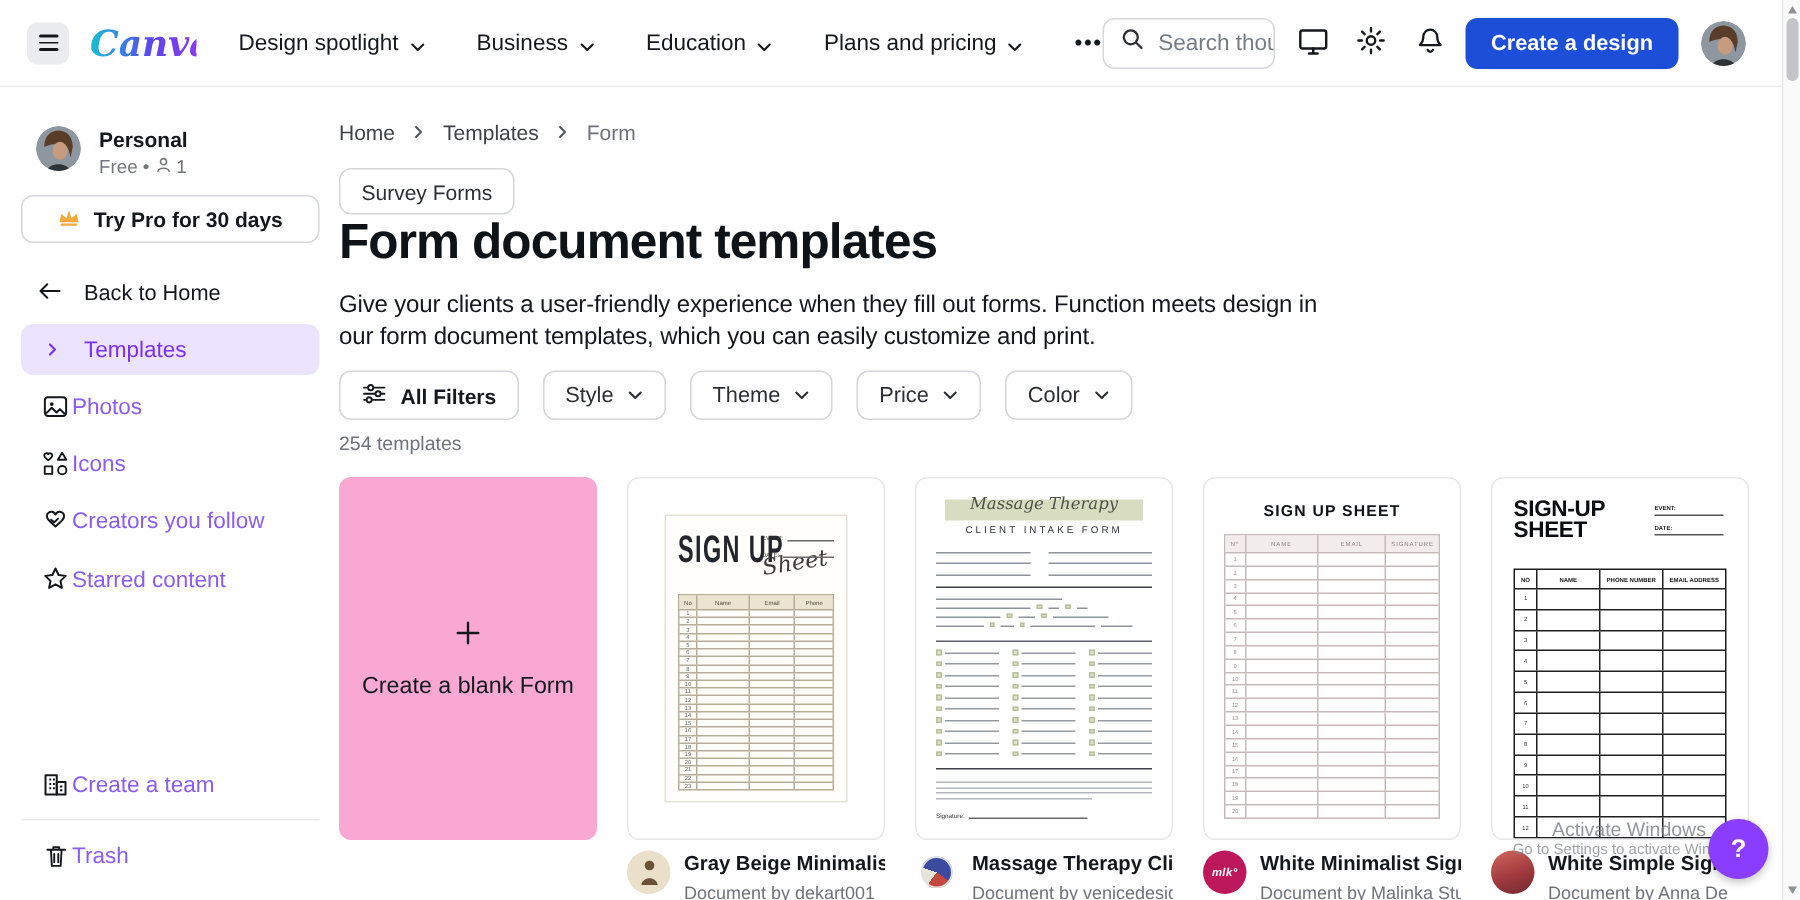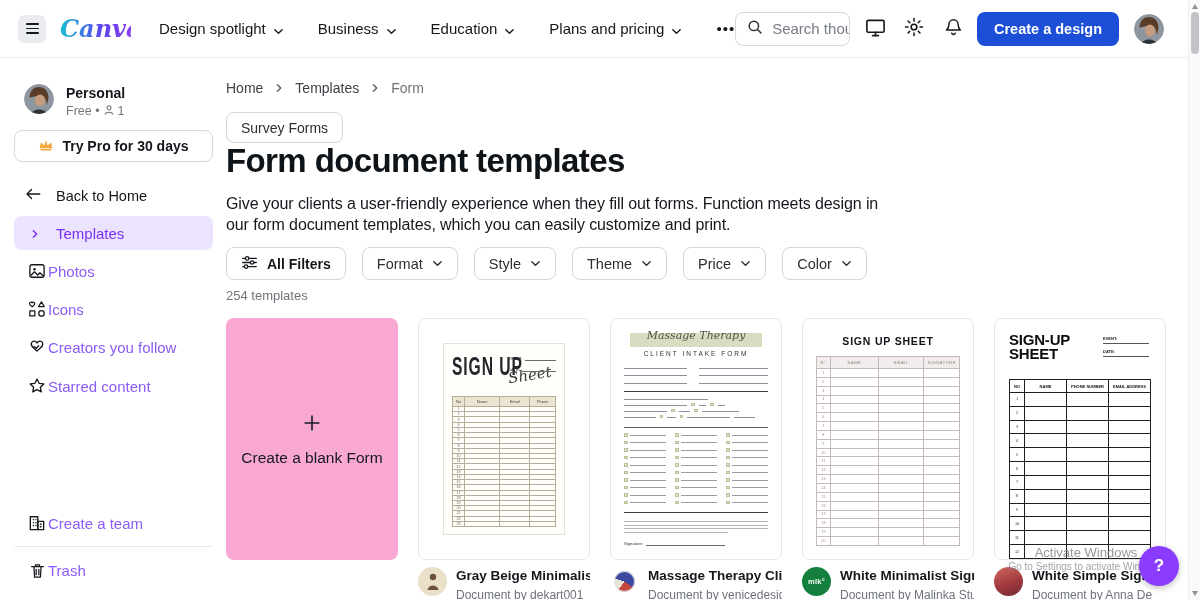--- a/index.html
+++ b/index.html
@@ -153,21 +153,21 @@
   
   .label { display:flex; gap:9px; margin-top:7px; align-items:flex-start; }
   .label .av { width:29px; height:29px; border-radius:50%; flex:none; overflow:hidden; display:flex;
                align-items:center; justify-content:center; }
   .label .ltxt { min-width:0; }
   .label .lt { font-size:13.5px; font-weight:700; color:#14181d; white-space:nowrap; overflow:hidden; line-height:1.3; }
   .label .lb { font-size:12px; color:#6e737b; margin-top:3px; white-space:nowrap; overflow:hidden; }
   .av-dekart { background:#eadfc8; }
   .av-venice { background:conic-gradient(#3b4a9e 0 35%, #c3483f 35% 60%, #e8e4da 60% 80%, #3b4a9e 80% 100%);
                border:4px solid #fff; box-shadow:0 0 0 1px #e2e2e2 inset; }
-  .av-mlk { background:#15803d; color:#fff; font-size:7.5px; font-weight:700; letter-spacing:0.3px; }
+  .av-mlk { background:#be185d; color:#fff; font-size:7.5px; font-weight:700; letter-spacing:0.3px;font-style:italic; }
   .av-anna { background:linear-gradient(160deg,#d4685e 0%,#a13a3e 55%,#732832 100%); }
 
   
   .watermark { position:absolute; left:1000px; top:545px; width:172px; text-align:center; z-index:30; pointer-events:none; }
   .wm1 { font-size:13px; color:rgba(120,124,130,0.8); }
   .wm2 { font-size:10px; color:rgba(130,134,140,0.75); margin-top:1px; }
   .help-btn { position:absolute; right:21px; top:546px; width:40px; height:40px; border-radius:50%; background:#8b3dff;
               color:#fff; font-size:17px; font-weight:700; border:none; display:flex; align-items:center; justify-content:center;
               box-shadow:0 2px 6px rgba(0,0,0,0.25); cursor:pointer; z-index:40; font-family:inherit; }
 
@@ -399,28 +399,20 @@
       <button class="fbtn allf">
         <span><svg width="17" height="17" viewBox="0 0 20 20" fill="none" stroke="#14181d" stroke-width="1.5" stroke-linecap="round">
               <path d="M2 5.2h16M2 10h16M2 14.8h16"></path>
               <circle cx="7.2" cy="5.2" r="2" fill="#fff"></circle>
               <circle cx="13" cy="10" r="2" fill="#fff"></circle>
               <circle cx="6" cy="14.8" r="2" fill="#fff"></circle>
             </svg></span>
         <span>All Filters</span>
       </button>
       <button class="fbtn">
-        <span>Format</span>
-        <span class="chev">
-            <svg width="11" height="11" viewBox="0 0 12 12">
-              <path d="M2 4l4 4 4-4" fill="none" stroke="#2b2f34" stroke-width="1.5" stroke-linecap="round" stroke-linejoin="round"></path>
-            </svg>
-          </span>
-      </button>
-      <button class="fbtn">
         <span>Style</span>
         <span class="chev">
             <svg width="11" height="11" viewBox="0 0 12 12">
               <path d="M2 4l4 4 4-4" fill="none" stroke="#2b2f34" stroke-width="1.5" stroke-linecap="round" stroke-linejoin="round"></path>
             </svg>
           </span>
       </button>
       <button class="fbtn">
         <span>Theme</span>
         <span class="chev">

